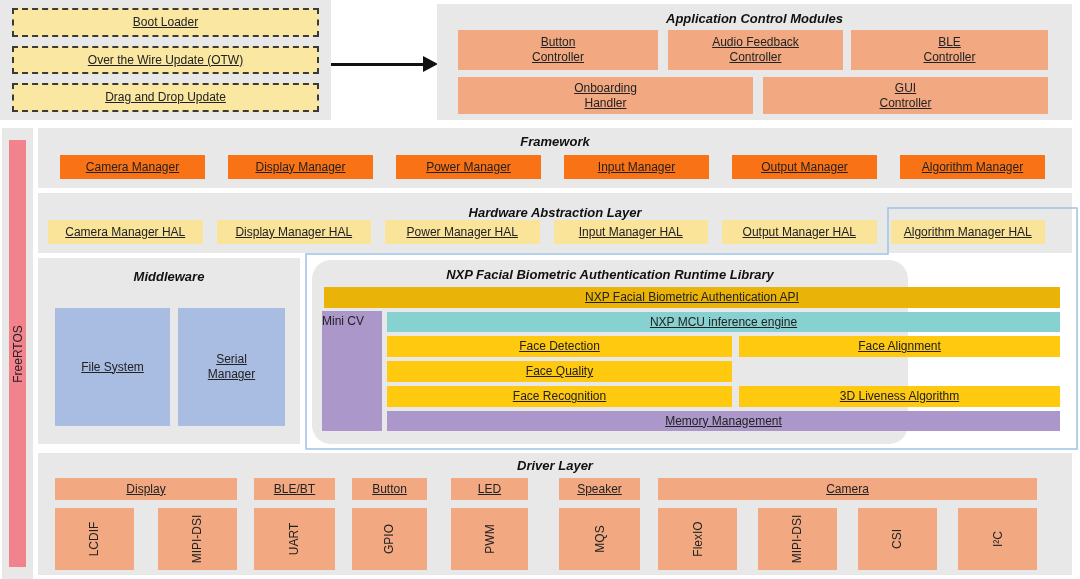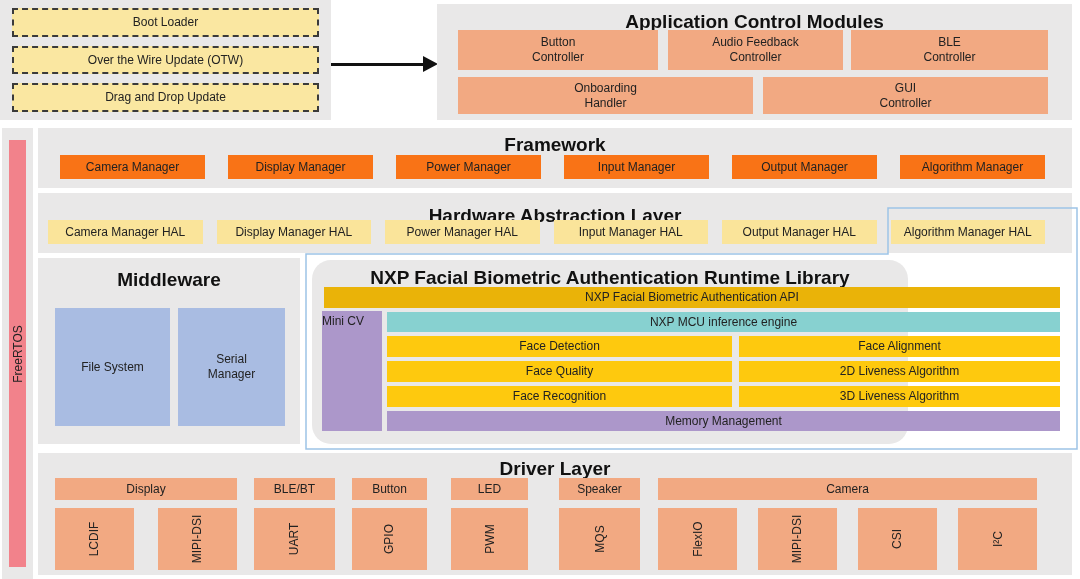--- a/index.html
+++ b/index.html
@@ -1,21 +1,21 @@
 <!DOCTYPE html>
 <html><head>
 <meta charset="utf-8">
 <style>
   html,body{margin:0;padding:0;background:#fff;}
   .root{position:relative;width:1080px;height:579px;background:#fff;
         font-family:"Liberation Sans",sans-serif;color:#222;overflow:hidden;}
   .panel{position:absolute;background:#E9E8E8;}
-  .sec-title{text-align:center;font-weight:bold;font-size:19px;color:#111;}
+  .sec-title{text-align:center;font-weight:bold;font-size:13px;color:#111;font-style:italic;}
   .box{display:flex;align-items:center;justify-content:center;text-align:center;
-       font-size:12px;line-height:1.25;color:#222;white-space:pre-line;}
+       font-size:12px;line-height:1.25;color:#222;white-space:pre-line;text-decoration:underline;}
   
   .topleft{left:0;top:0;width:331px;height:120px;display:flex;flex-direction:column;
            gap:9px;padding:8px 12px;box-sizing:border-box;}
   .dashed-box{flex:1;background:#FAE7A1;border:2px dashed #3a3a3a;box-sizing:border-box;}
   
   .arrow-line{position:absolute;left:331px;top:63px;width:93px;height:3px;background:#111;}
   .arrow-head{position:absolute;left:423px;top:56px;width:0;height:0;
               border-top:8.5px solid transparent;border-bottom:8.5px solid transparent;
               border-left:15px solid #111;}
   
@@ -147,21 +147,20 @@
     <div class="minicv">
       <span class="vtext">Mini CV</span>
     </div>
     <div class="box teal-bar">NXP MCU inference engine</div>
     <div class="algo-row r1">
       <div class="box gold">Face Detection</div>
       <div class="box gold">Face Alignment</div>
     </div>
     <div class="algo-row r2">
       <div class="box gold">Face Quality</div>
-      <div class="box gold">2D Liveness Algorithm</div>
     </div>
     <div class="algo-row r3">
       <div class="box gold">Face Recognition</div>
       <div class="box gold">3D Liveness Algorithm</div>
     </div>
     <div class="box mem-bar">Memory Management</div>
   </div>
 
   <div class="panel driver">
     <div class="sec-title">Driver Layer</div>

